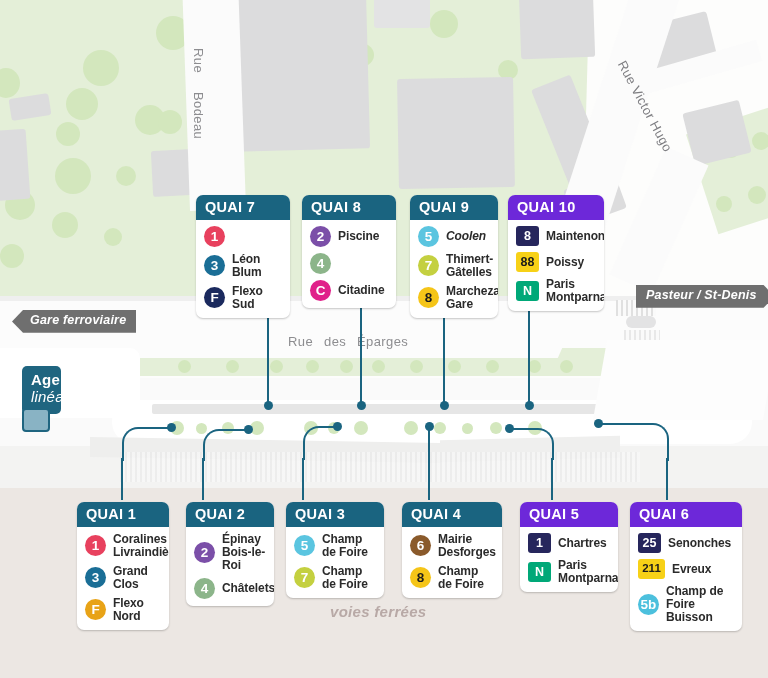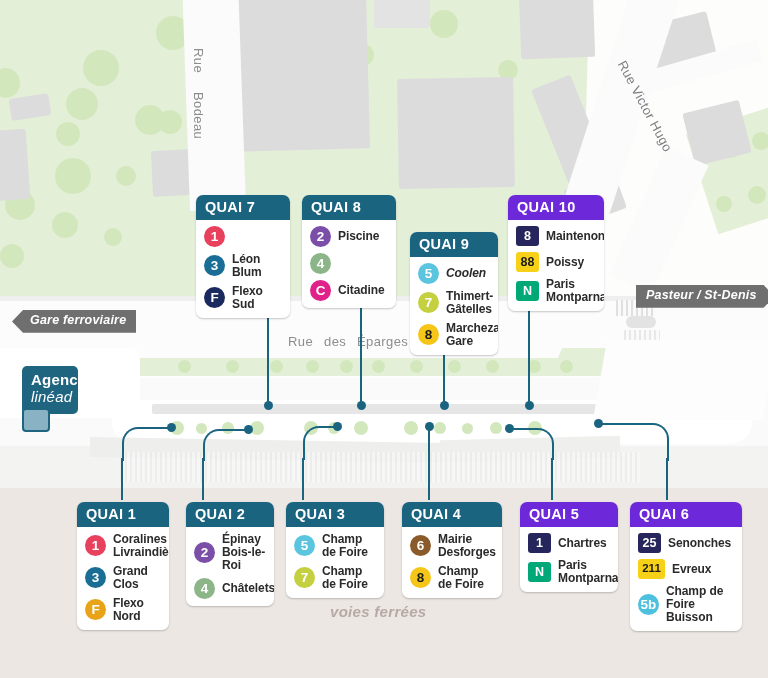--- a/index.html
+++ b/index.html
@@ -309,21 +309,21 @@
     <div class="voies-label" style="left:330px;top:603px;">voies ferrées</div>
   </div>
 
   <div class="placelabel left" style="left:12px;top:310px;">
     <span>Gare ferroviaire</span>
   </div>
   <div class="placelabel right" style="left:636px;top:285px;">
     <span>Pasteur / St-Denis</span>
   </div>
 
-  <div class="agence" style="left:22px;top:366px;width:56px;">
+  <div class="agence" style="left:22px;top:366px;width:39px;">
     <div class="l1">Agence</div>
     <div class="l2">linéad</div>
   </div>
   <div class="agence-tail" style="left:30px;top:406px;"></div>
   <div class="agence-box" style="left:22px;top:408px;width:28px;height:24px;"></div>
 
   <div class="conn" style="left:267px;top:282px;height:124px;"></div>
   <div class="conn-dot" style="left:264px;top:401px;"></div>
 
   <div class="conn" style="left:360px;top:282px;height:124px;"></div>
@@ -385,21 +385,21 @@
       <div class="line-row">
         <div class="badge" style="background:#8cb58a;color:#ffffff;">4</div>
       </div>
       <div class="line-row">
         <div class="badge" style="background:#e0218a;color:#ffffff;">C</div>
         <div class="dest" style="white-space:pre-line;">Citadine</div>
       </div>
     </div>
   </div>
 
-  <div class="quai" style="left:410px;top:195px;width:88px;margin-top:37px;">
+  <div class="quai" style="left:410px;top:195px;width:88px;">
     <div class="quai-head">QUAI 9</div>
     <div class="quai-body">
       <div class="line-row">
         <div class="badge" style="background:#5bc5e0;color:#ffffff;">5</div>
         <div class="dest" style="white-space:pre-line;font-style:italic;">Coolen</div>
       </div>
       <div class="line-row">
         <div class="badge" style="background:#c4d040;color:#ffffff;">7</div>
         <div class="dest" style="white-space:pre-line;">Thimert-
 Gâtelles</div>

